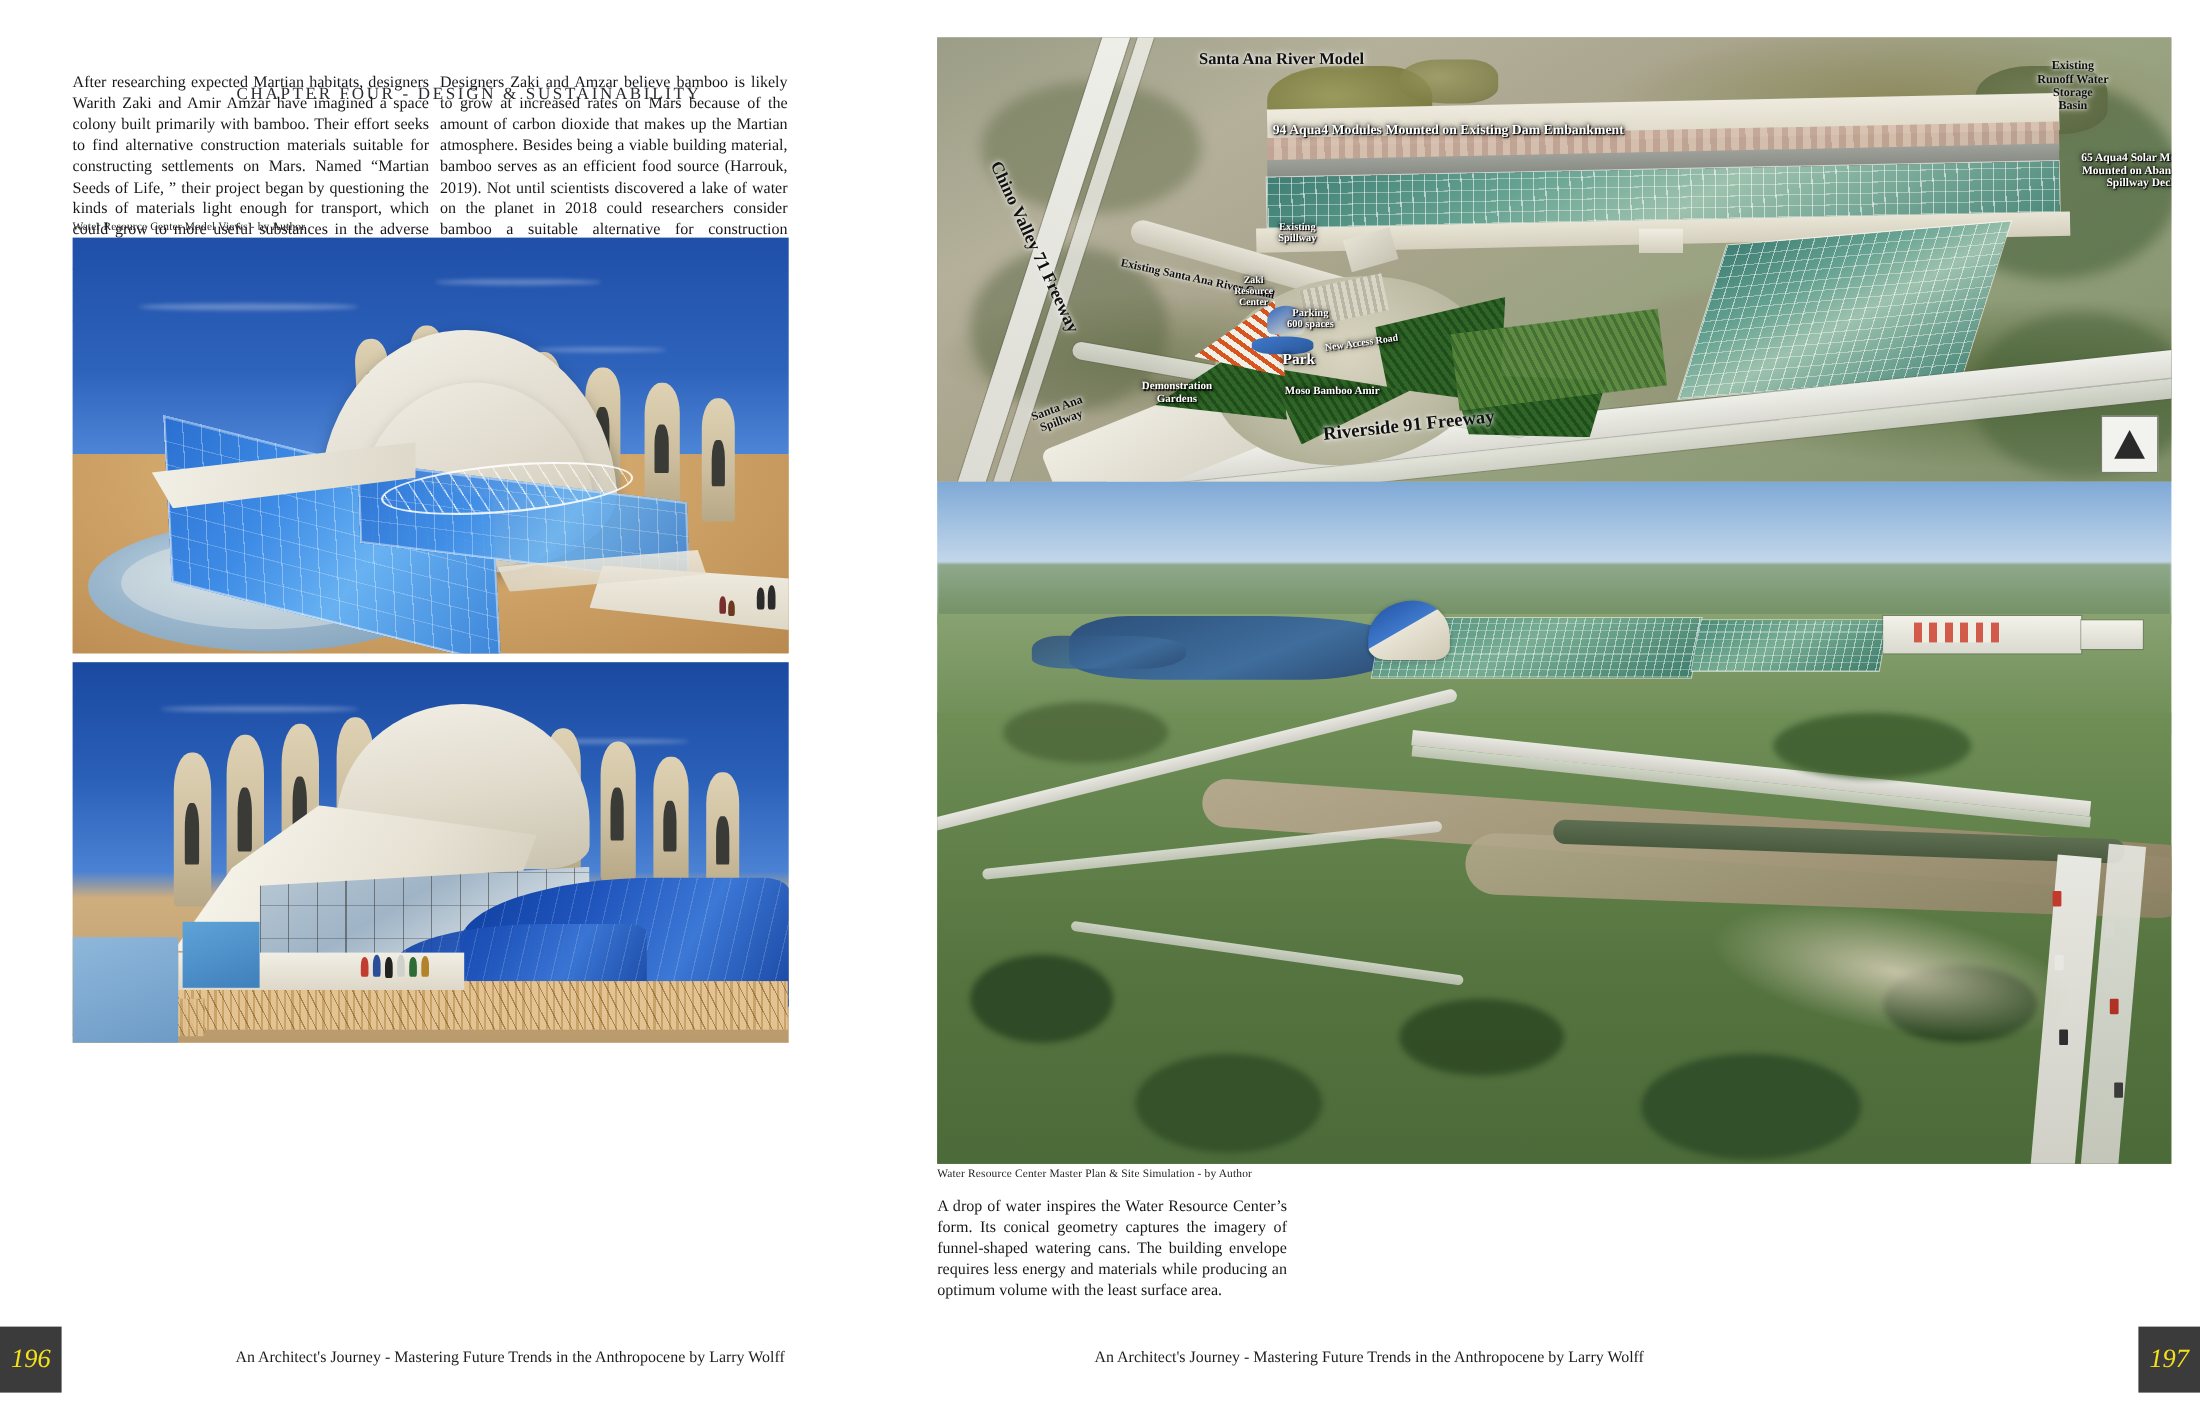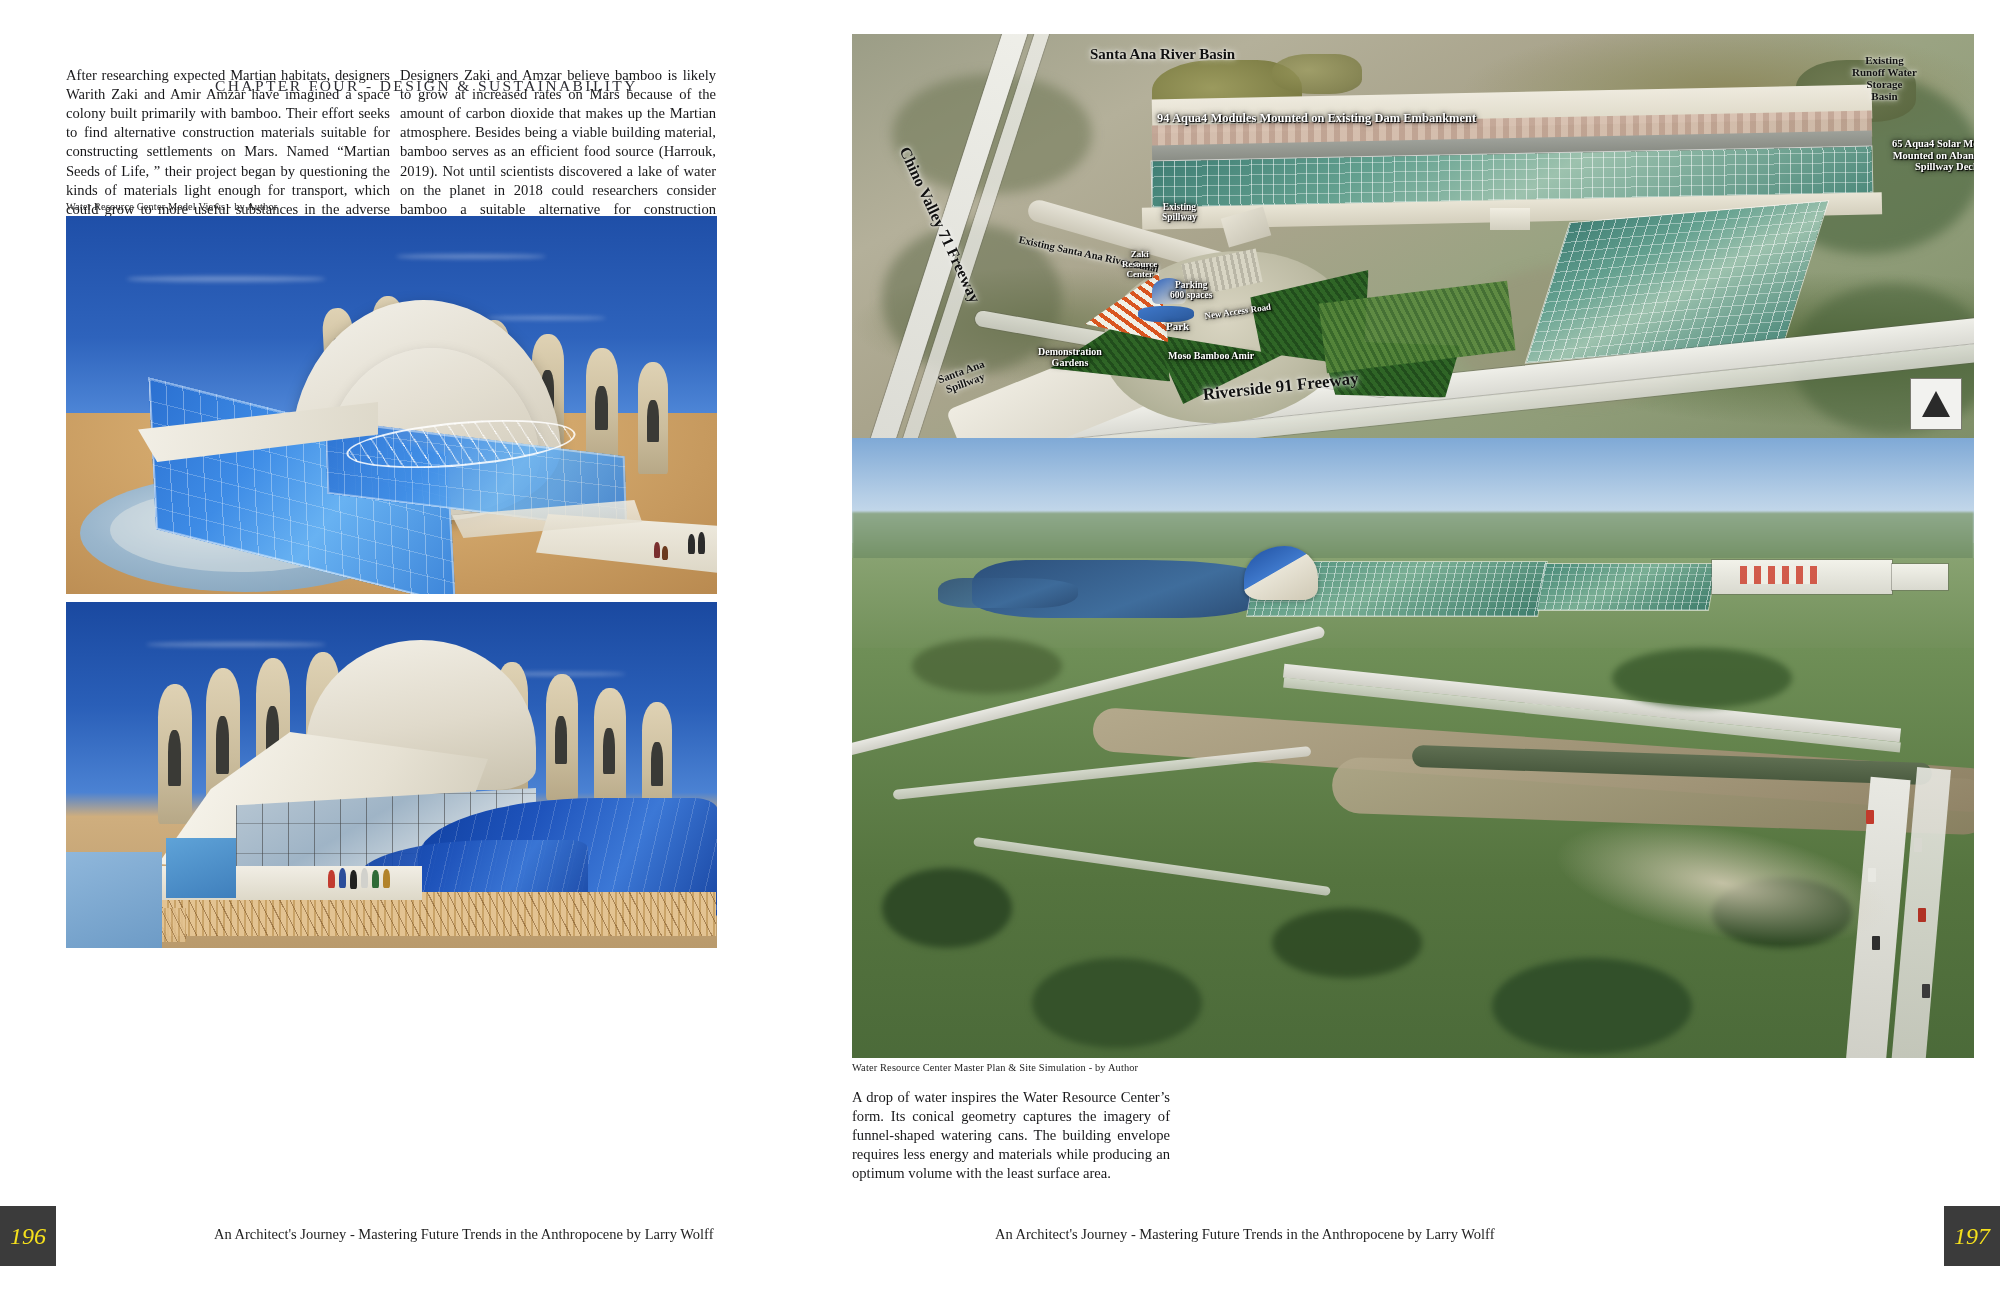--- a/index.html
+++ b/index.html
@@ -457,21 +457,21 @@
       <div style="position:absolute; left:372px; top:178px; width:44px; height:30px;
                   background: linear-gradient(160deg,#e6e2d4,#c8c4b4); transform: rotate(-16deg);"></div>
 
       <div style="position:absolute; left:638px; top:174px; width:40px; height:22px;
                   background: linear-gradient(180deg,#f0ede1,#d2cfbf);"></div>
 
       <div style="position:absolute; left:470px; top:258px; width:190px; height:70px;
                   background: repeating-linear-gradient(70deg,#3c6b2c 0 3px,#58883c 3px 7px);
                   transform: rotate(-7deg); opacity:.9;"></div>
 
-      <div class="map-label dark" style="left:238px; top:12px; font-size:15px;">Santa Ana River Basin</div>
+      <div class="map-label dark" style="left:238px; top:12px; font-size:15px;">Santa Ana River Model</div>
 
       <div class="map-label dark center" style="left:1000px; top:20px; font-size:11px; white-space:pre;">Existing
 Runoff Water
 Storage
 Basin</div>
 
       <div class="map-label" style="left:305px; top:78px; font-size:12.5px;">94 Aqua4 Modules Mounted on Existing Dam Embankment</div>
 
       <div class="map-label center" style="left:1040px; top:104px; font-size:10.5px; white-space:pre;">65 Aqua4 Solar Modules
 Mounted on Abandoned
@@ -484,21 +484,21 @@
 
       <div class="map-label dark" style="left:168px; top:200px; font-size:10.5px; transform: rotate(12deg); transform-origin:left top;">Existing Santa Ana River Canal</div>
 
       <div class="map-label center" style="left:270px; top:216px; font-size:9px; white-space:pre;">Zaki
 Resource
 Center</div>
 
       <div class="map-label center" style="left:318px; top:246px; font-size:9.5px; white-space:pre;">Parking
 600 spaces</div>
 
-      <div class="map-label" style="left:286px; top:286px; font-size:11px;padding-left:28px;">Park</div>
+      <div class="map-label" style="left:286px; top:286px; font-size:14px;padding-left:28px;">Park</div>
 
       <div class="map-label" style="left:352px; top:278px; font-size:9px; transform: rotate(-8deg); transform-origin:left top;">New Access Road</div>
 
       <div class="map-label center" style="left:186px; top:312px; font-size:10px; white-space:pre;">Demonstration
 Gardens</div>
 
       <div class="map-label" style="left:316px; top:316px; font-size:10px;">Moso Bamboo Amir</div>
 
       <div class="map-label dark center" style="left:84px; top:340px; font-size:11px; white-space:pre; transform: rotate(-20deg); transform-origin:left top;">Santa Ana
 Spillway</div>

